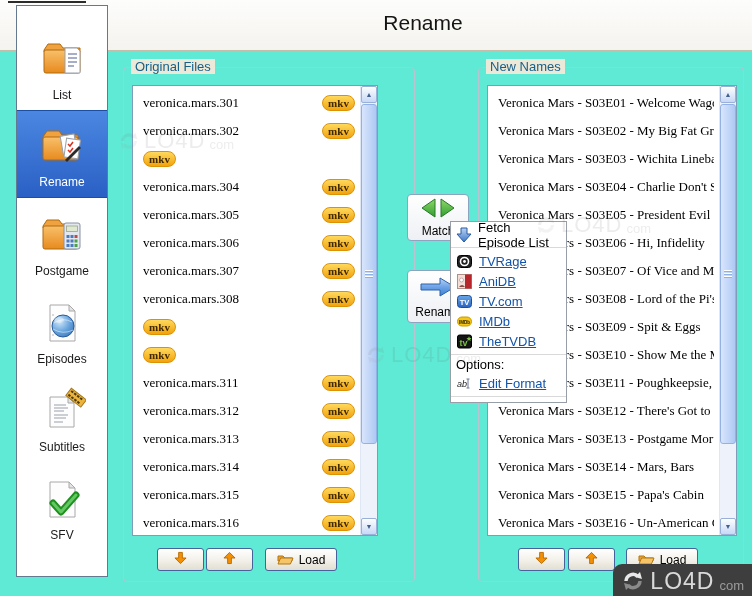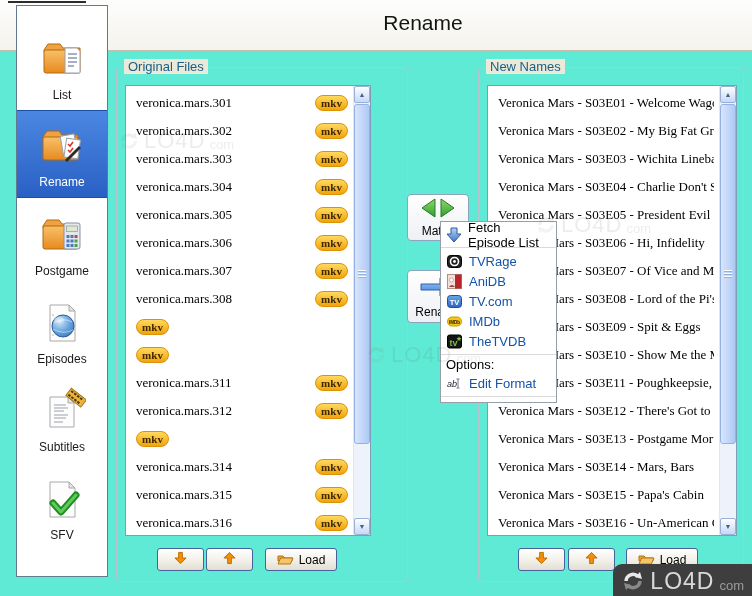--- a/index.html
+++ b/index.html
@@ -14,21 +14,21 @@
   .sidebar{position:absolute;left:16px;top:5px;width:92px;height:572px;background:#ffffff;
            border:1px solid #64788f;box-sizing:border-box;}
   .sb-item{display:flex;flex-direction:column;align-items:center;justify-content:flex-end;
            gap:5px;height:88px;padding-bottom:8px;box-sizing:border-box;font-size:12px;color:#1a1a1a;cursor:default;}
   .sb-item.first{height:104px;}
   .sb-item.selected{background:linear-gradient(#4b87e2,#2a60c4);color:#ffffff;
            border-top:1px solid #1b4fa3;border-bottom:1px solid #1b4fa3;}
   .sb-icon{width:48px;height:48px;}
   
   .group{position:absolute;top:67px;height:515px;border:1px solid #b9c3d1;border-radius:4px;box-sizing:border-box;}
-  #group-left{left:116px;width:292px;}
+  #group-left{left:123px;width:292px;}
   #group-right{left:478px;width:266px;}
   .group-label{position:absolute;top:-9px;left:7px;background:#ece9d8;padding:0 4px;font-size:13px;color:#17608a;}
   .listbox{position:absolute;left:8px;top:17px;height:451px;background:#fff;border:1px solid #7f9db9;box-sizing:border-box;}
   #list-left{width:246px;}
   #list-right{width:250px;}
   .rows{position:absolute;left:0;top:0;right:17px;bottom:0;overflow:hidden;padding-top:3px;font-family:Liberation Serif, serif;}
   .lrow{height:28px;display:flex;align-items:center;padding:0 5px 0 10px;font-size:13px;color:#000;}
   .fname{flex:1;white-space:nowrap;overflow:hidden;}
   .nname{white-space:nowrap;overflow:hidden;}
   .badge{flex:0 0 33px;height:16px;border-radius:8px;background:linear-gradient(#ffd95e,#f2a30b);
@@ -48,26 +48,26 @@
   .bigbtn{position:absolute;left:407px;width:62px;background:linear-gradient(#ffffff,#eef0f4);
           border:1px solid #8da4c1;border-radius:4px;display:flex;flex-direction:column;align-items:center;
           justify-content:center;gap:3px;font-size:12px;color:#000;box-sizing:border-box;cursor:default;}
   #btn-match{top:194px;height:47px;}
   #btn-rename{top:270px;height:53px;}
   
   .xpbtn{position:absolute;top:548px;height:23px;background:linear-gradient(#ffffff,#f2f0e8 55%,#e1ded2);
          border:1px solid #46629a;border-radius:3px;display:flex;align-items:center;justify-content:center;
          gap:5px;font-size:12px;color:#000;box-sizing:border-box;}
   
-  .menu{position:absolute;left:440px;top:221px;width:117px;height:182px;background:#fff;
+  .menu{position:absolute;left:450px;top:221px;width:117px;height:182px;background:#fff;
         border:1px solid #979ea8;z-index:50;font-size:13px;box-sizing:border-box;}
   .menu-header{display:flex;align-items:center;gap:6px;height:25px;padding:0 5px;border-bottom:1px solid #d9d9d9;color:#000;}
   .menu-item{display:flex;align-items:center;gap:7px;height:20px;padding:0 5px;}
   .menu-items{padding-top:3px;}
-  .mi-link{color:#1353a8;}
+  .mi-link{color:#1353a8;text-decoration:underline;}
   .menu-sep{border-top:1px solid #d9d9d9;margin:3px 0 0 0;}
   .menu-options{padding:2px 5px 0 5px;height:16px;color:#000;}
   .menu-foot{height:12px;border-top:1px solid #d9d9d9;margin-top:3px;}
   .mi-icon{flex:0 0 16px;height:16px;display:flex;align-items:center;justify-content:center;}
   
   .wm{position:absolute;display:flex;align-items:center;gap:4px;color:#5a5a5a;opacity:0.11;z-index:60;pointer-events:none;}
   .wm .wm-brand{font-size:22px;letter-spacing:1px;}
   .wm .wm-suffix{font-size:13px;align-self:flex-end;padding-bottom:2px;}
   .wm-solid{position:absolute;right:0;bottom:0;height:26px;padding:4px 8px 2px 8px;z-index:70;
             background:#3e3e3e;border-top-left-radius:9px;display:flex;align-items:center;gap:5px;}
@@ -216,21 +216,20 @@
       <div class="rows" id="orig-rows">
           <div class="lrow">
             <span class="fname">veronica.mars.301</span>
             <span class="badge">mkv</span>
           </div>
           <div class="lrow">
             <span class="fname">veronica.mars.302</span>
             <span class="badge">mkv</span>
           </div>
           <div class="lrow">
-            <span class="fname">veronica.mars.303</span>
             <span class="badge">mkv</span>
           </div>
           <div class="lrow">
             <span class="fname">veronica.mars.304</span>
             <span class="badge">mkv</span>
           </div>
           <div class="lrow">
             <span class="fname">veronica.mars.305</span>
             <span class="badge">mkv</span>
           </div>
@@ -254,20 +253,21 @@
           </div>
           <div class="lrow">
             <span class="fname">veronica.mars.311</span>
             <span class="badge">mkv</span>
           </div>
           <div class="lrow">
             <span class="fname">veronica.mars.312</span>
             <span class="badge">mkv</span>
           </div>
           <div class="lrow">
+            <span class="fname">veronica.mars.313</span>
             <span class="badge">mkv</span>
           </div>
           <div class="lrow">
             <span class="fname">veronica.mars.314</span>
             <span class="badge">mkv</span>
           </div>
           <div class="lrow">
             <span class="fname">veronica.mars.315</span>
             <span class="badge">mkv</span>
           </div>

